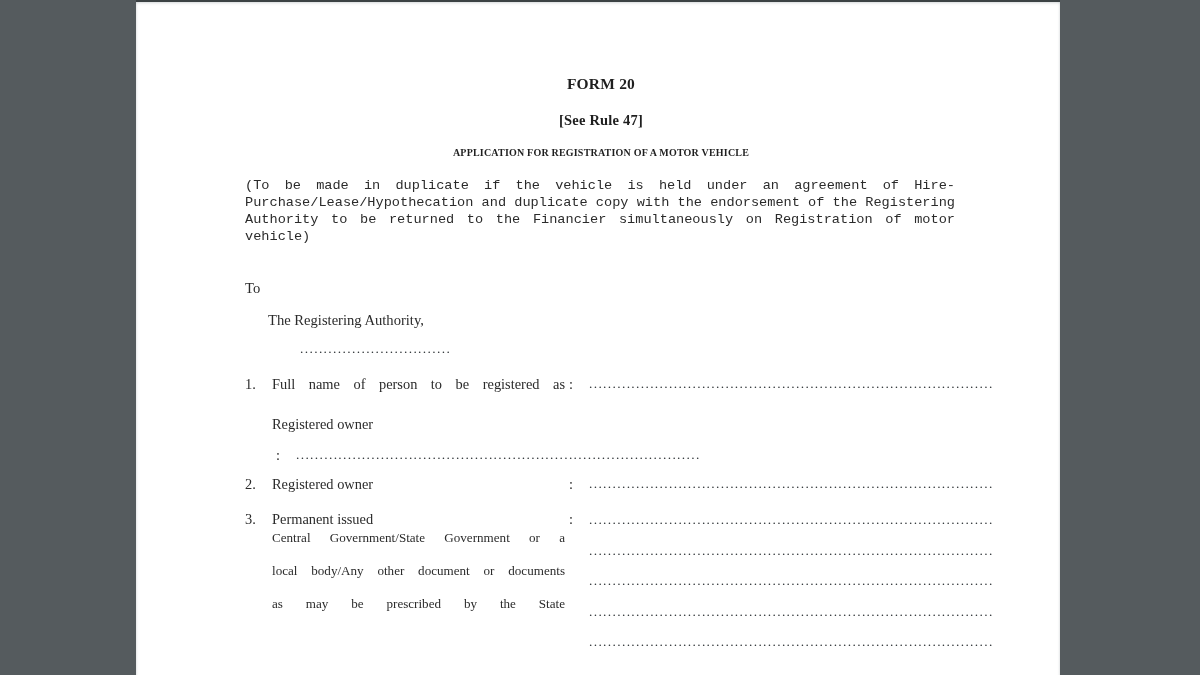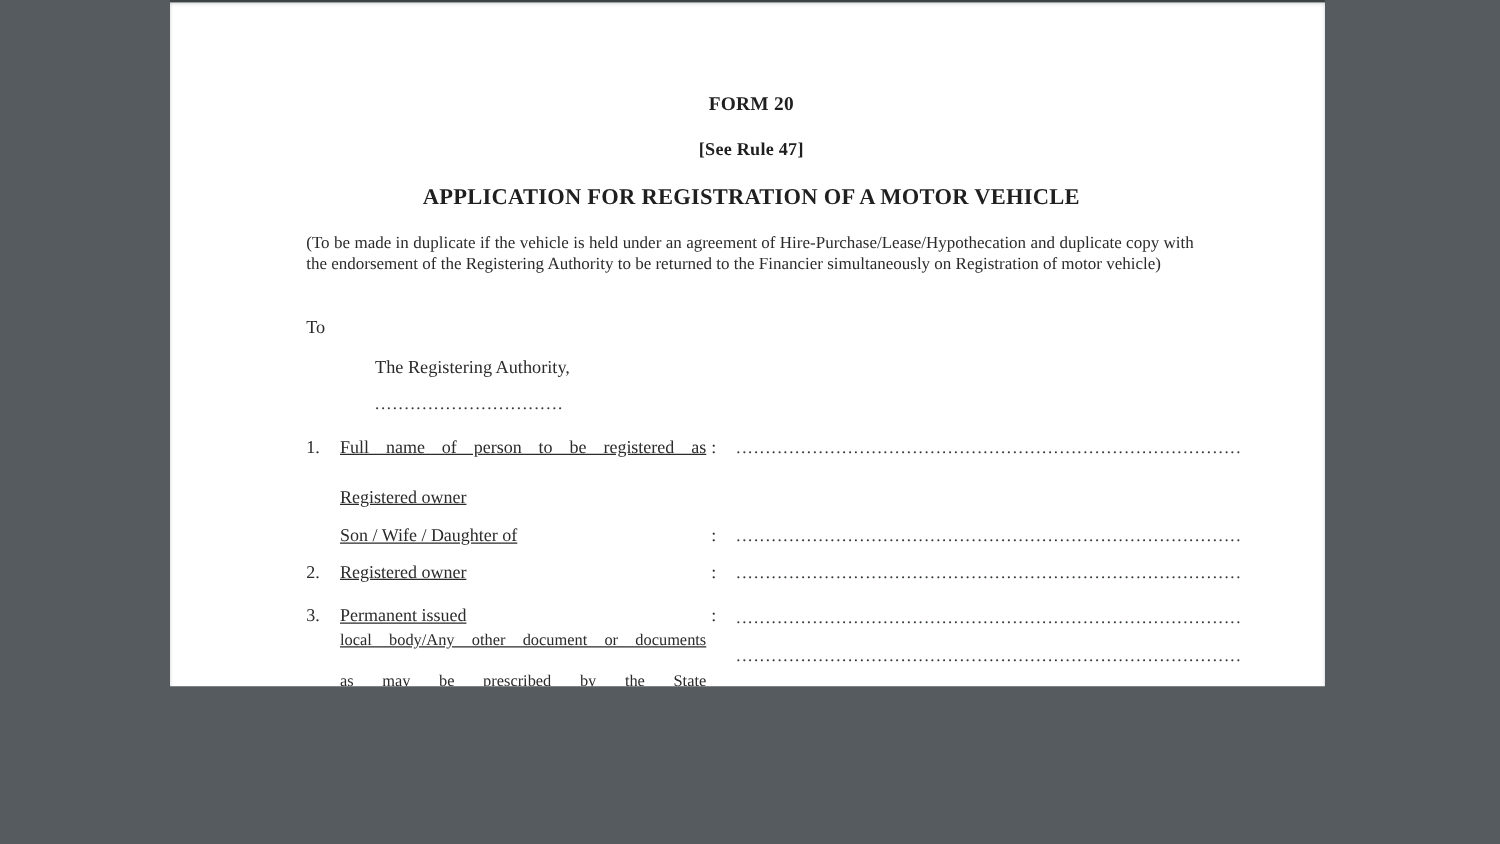--- a/index.html
+++ b/index.html
@@ -10,21 +10,21 @@
     overflow: hidden;
     background: #555b5e;
   }
   body {
     font-family: "Liberation Serif", "DejaVu Serif", serif;
   }
 
   .viewer {
     position: relative;
     width: 1200px;
-    height: 549px;
+    height: 675px;
     background: #555b5e;
     overflow: hidden;
   }
 
   
   .page {
     position: absolute;
     left: 136px;
     top: 0;
     width: 924px;
@@ -63,46 +63,47 @@
     font-size: 15.5px;
     margin-top: 74px;
     line-height: 1;
   }
   .hd-rule {
     font-size: 14.5px;
     margin-top: 21px;
     line-height: 1;
   }
   .hd-title {
-    font-size: 18px;
+    font-size: 10px;
     margin-top: 21px;
     line-height: 1;
     font-family: Liberation Serif, serif;
   }
 
   
   .intro {
     margin-top: 19px;
     font-size: 13.6px;
     line-height: 17px;
     text-align: justify;
     text-justify: inter-word;
     width: 710px;
     color: #2b2b2b;
+    font-family: Liberation Mono, monospace;
   }
 
   
   .to-label {
     margin-top: 36px;
     font-size: 14.6px;
     line-height: 1;
   }
   .to-authority {
     margin-top: 17px;
-    margin-left: 55px;
+    margin-left: 23px;
     font-size: 14.6px;
     line-height: 1;
   }
   .to-dots {
     margin-top: 14px;
     margin-left: 55px;
     width: 200px;
     height: 13px;
     color: #33383b;
     font-size: 13.5px;
@@ -130,21 +131,20 @@
     color: #2b2b2b;
   }
   .num-blank { visibility: hidden; }
 
   .label {
     flex: 0 0 293px;
     width: 293px;        
     font-size: 14.4px;
     line-height: 20px;
     color: #2b2b2b;
-    text-decoration: underline;
   }
   .label .jline {
     display: block;
     text-align: justify;
     text-justify: inter-word;
   }
   .label .jline:after {
     content: "";
     display: inline-block;
     width: 100%;
@@ -228,23 +228,20 @@
             <span class="lastline">Registered owner</span>
           </div>
           <div class="colon">:</div>
           <div class="fill">
             <div class="dots">........................................................................................</div>
           </div>
         </div>
 
         <div class="row row-sw">
           <div class="num num-blank"></div>
-          <div class="label">
-            <span class="lastline">Son / Wife / Daughter of</span>
-          </div>
           <div class="colon">:</div>
           <div class="fill">
             <div class="dots">........................................................................................</div>
           </div>
         </div>
 
         <div class="row row-2">
           <div class="num">2.</div>
           <div class="label">
             <span class="lastline">Registered owner</span>
@@ -253,20 +250,21 @@
           <div class="fill">
             <div class="dots">........................................................................................</div>
           </div>
         </div>
 
         <div class="row row-3">
           <div class="num">3.</div>
           <div class="label">
             <span class="lastline">Permanent issued</span>
             <div class="sub3">
+              <span class="jline">Central Government/State Government or a</span>
               <span class="jline">local body/Any other document or documents</span>
               <span class="jline">as may be prescribed by the State</span>
 
             </div>
           </div>
           <div class="colon">:</div>
           <div class="fill fill3">
             <div class="dots">........................................................................................</div>
             <div class="dots">........................................................................................</div>
             <div class="dots">........................................................................................</div>

